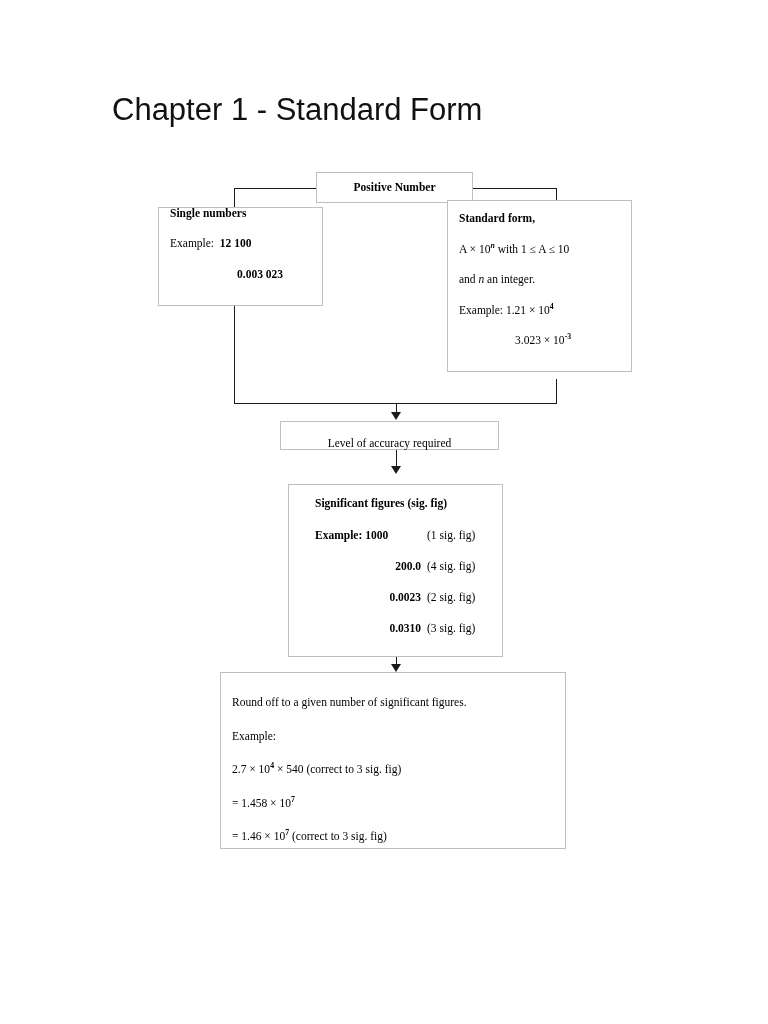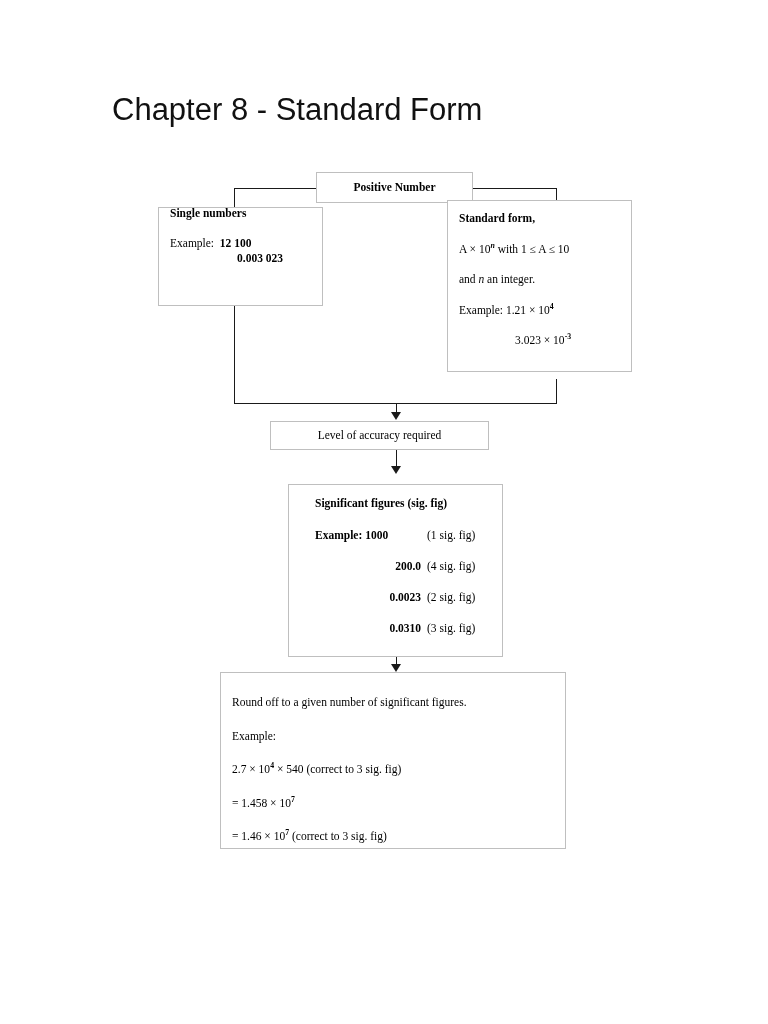--- a/index.html
+++ b/index.html
@@ -67,36 +67,36 @@
     left: 316px; top: 172px; width: 157px; height: 31px;
     display: flex; align-items: center; justify-content: center;
   }
   #box-positive-number .line { font-weight: bold; font-size: 11.5px; }
 
   #box-single-numbers {
     left: 158px; top: 207px; width: 165px; height: 99px;
     padding: 0 0 0 11px;
   }
   #box-single-numbers .l1 { margin-bottom: 18px; }
-  #box-single-numbers .l2 { margin-bottom: 4px; }
+  #box-single-numbers .l2 { margin-bottom: 20px; }
   #box-single-numbers .l3 { padding-left: 67px; }
 
   #box-standard-form {
     left: 447px; top: 200px; width: 185px; height: 172px;
     padding: 12px 0 0 11px;
   }
   #box-standard-form .l1 { margin-bottom: 19px; }
   #box-standard-form .l2 { margin-bottom: 19px; }
   #box-standard-form .l3 { margin-bottom: 19px; }
   #box-standard-form .l4 { margin-bottom: 19px; }
   #box-standard-form .l5 { padding-left: 56px; }
 
   #box-level-accuracy {
-    left: 270px; top: 421px; width: 219px; height: 29px;
-    display: flex; align-items: center; justify-content: center;
+    left: 280px; top: 421px; width: 219px; height: 29px;
+    display: flex; align-items: flex-end; justify-content: center;
   }
   #box-level-accuracy .line { font-size: 11.5px; }
 
   #box-sig-figures {
     left: 288px; top: 484px; width: 215px; height: 173px;
     padding: 13px 0 0 26px;
   }
   #box-sig-figures .row { display: flex; margin-bottom: 19px; white-space: nowrap; }
   #box-sig-figures .row:last-child { margin-bottom: 0; }
   #box-sig-figures .c1 { width: 112px; text-align: left; }
@@ -121,21 +121,21 @@
     border-left: 5px solid transparent;
     border-right: 5px solid transparent;
     border-top: 8px solid #1a1a1a;
   }
 </style>
 </head>
 <body>
 
 <div id="page">
 
-  <div id="page-title">Chapter 8 - Standard Form</div>
+  <div id="page-title">Chapter 1 - Standard Form</div>
 
   <div class="ln h" style="left:234px; top:188px; width:323px;"></div>
 
   <div class="ln v" style="left:234px; top:188px; height:20px;"></div>
 
   <div class="ln v" style="left:556px; top:188px; height:20px;"></div>
 
   <div class="ln v" style="left:234px; top:306px; height:97px;"></div>
   <div class="ln v" style="left:556px; top:379px; height:24px;"></div>
   <div class="ln h" style="left:234px; top:403px; width:323px;"></div>

